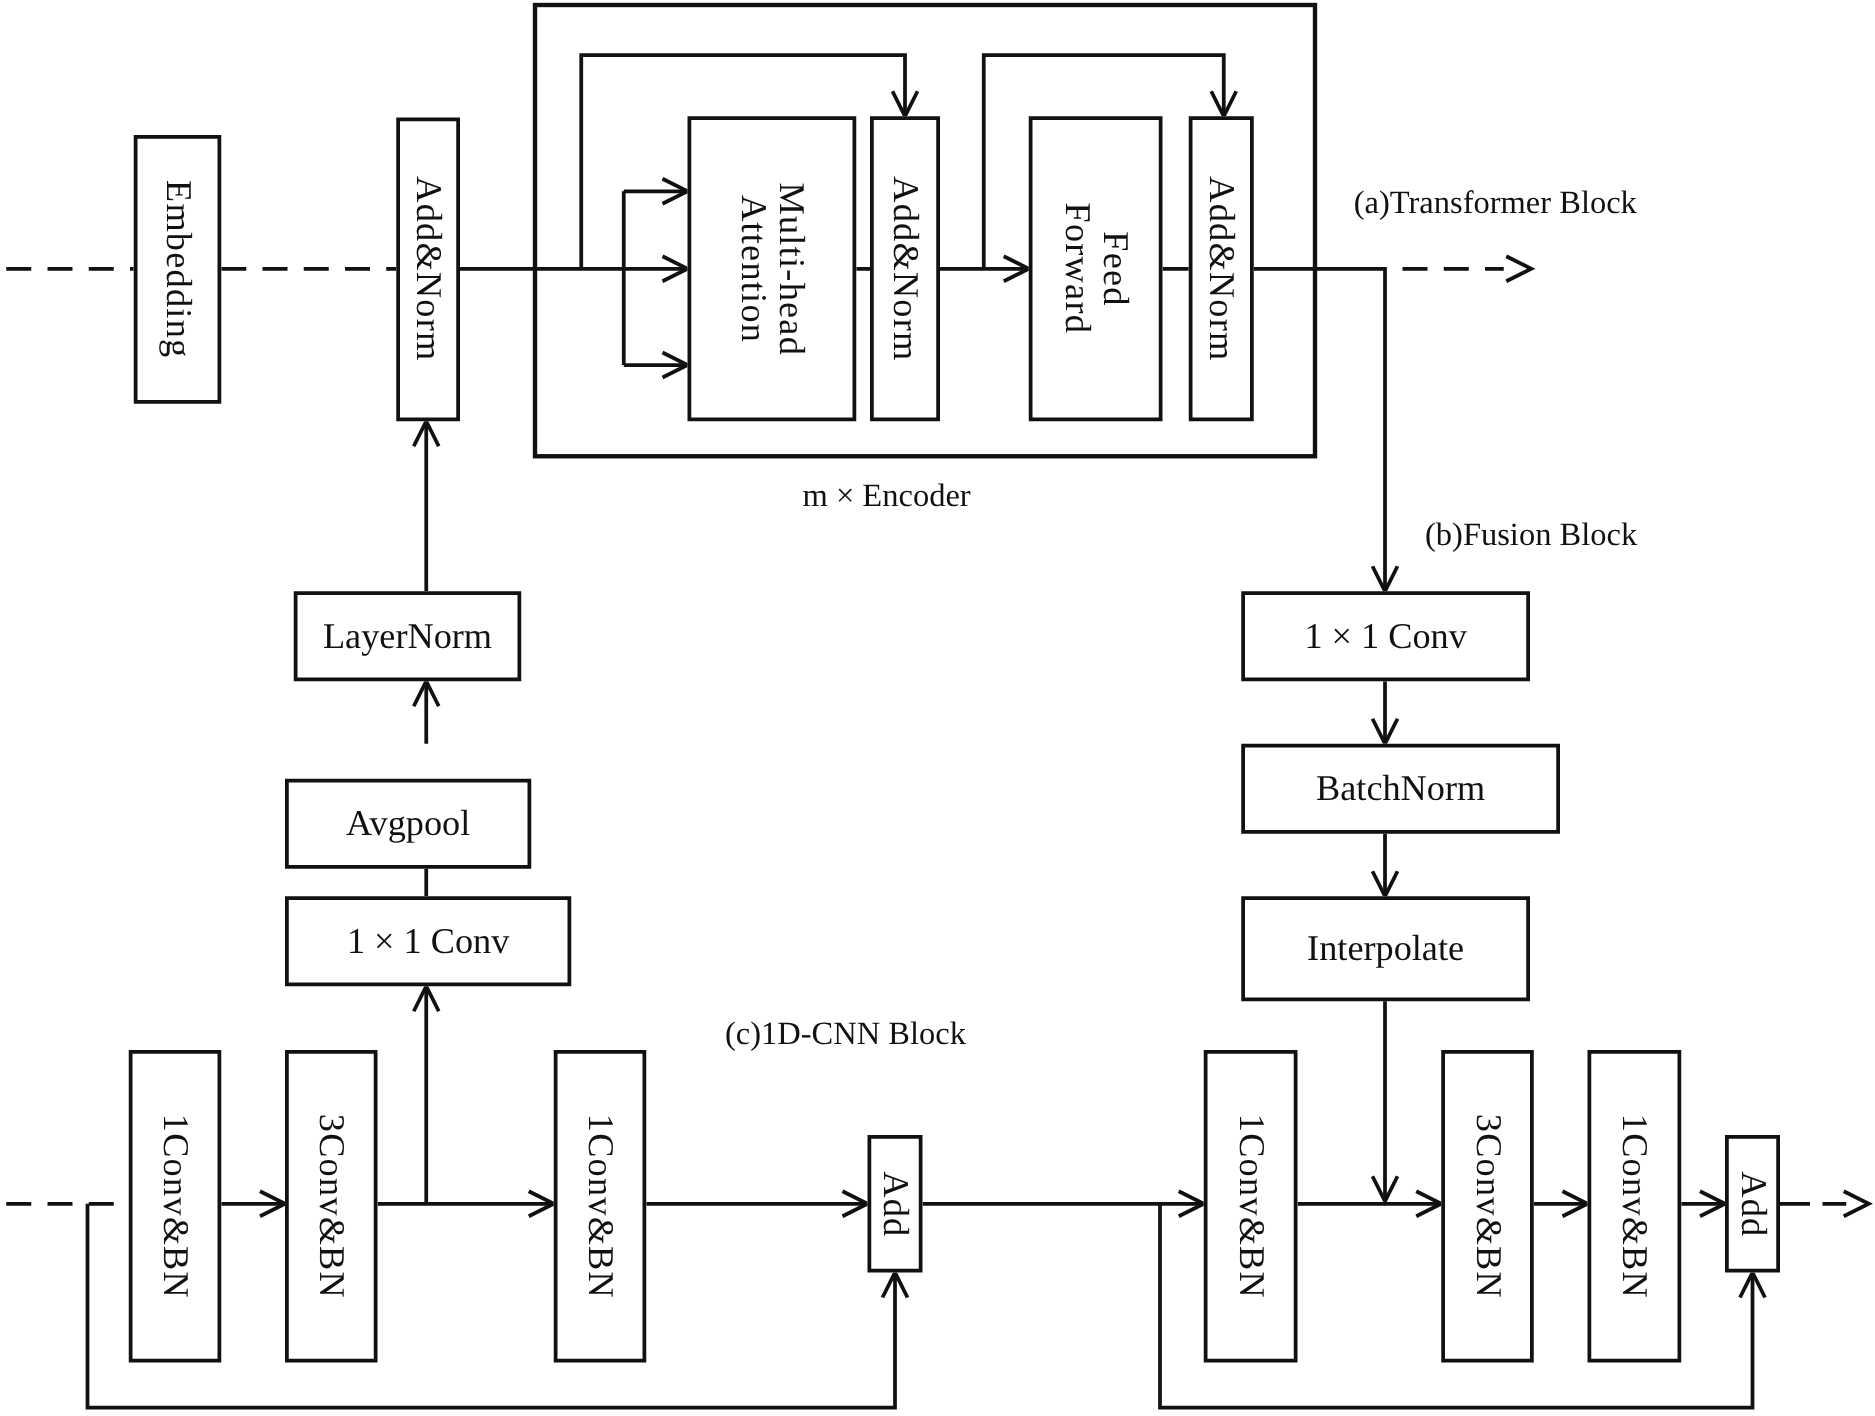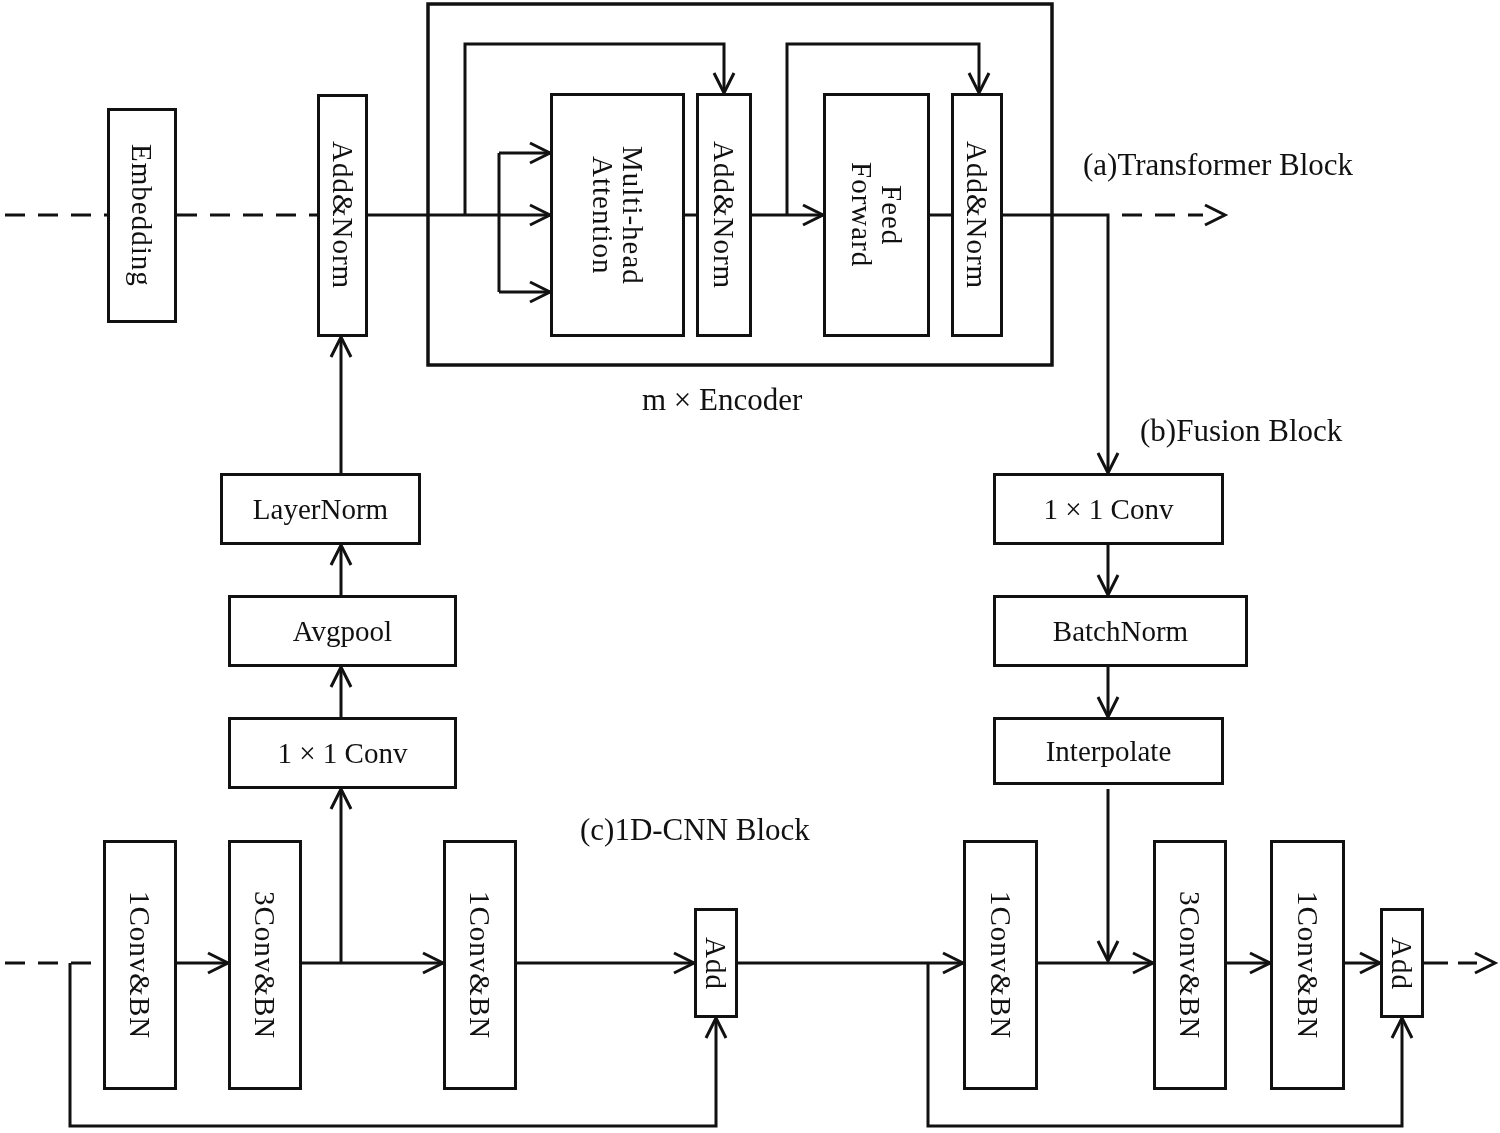--- a/index.html
+++ b/index.html
@@ -45,21 +45,21 @@
     white-space: nowrap;
   }
   .vtext {
     writing-mode: vertical-rl;
     text-orientation: mixed;
     letter-spacing: 1px;
   }
   .vtext span { display: block; text-align: center; }
   .caption {
     position: absolute;
-    font-size: 31px;
+    font-size: 26px;
     white-space: nowrap;
   }
 </style>
 </head>
 <body>
 
 <div id="stage">
 
   <svg id="wires" width="1500" height="1133" viewBox="0 0 1500 1133">
 
@@ -152,37 +152,37 @@
     <div class="vtext">
       <span>Feed</span>
       <span>Forward</span>
     </div>
   </div>
 
   <div class="box" style="left:951px;top:93px;width:52px;height:244px">
     <div class="vtext">Add&amp;Norm</div>
   </div>
 
-  <div class="box" style="left:220px;top:473px;width:201px;height:72px">
+  <div class="box" style="left:235px;top:473px;width:182px;height:72px">
     <div>LayerNorm</div>
   </div>
-  <div class="box" style="left:228px;top:595px;width:229px;height:72px">
+  <div class="box" style="left:228px;top:623px;width:197px;height:72px">
     <div>Avgpool</div>
   </div>
   <div class="box" style="left:228px;top:717px;width:229px;height:72px">
     <div>1 × 1 Conv</div>
   </div>
 
   <div class="box" style="left:993px;top:473px;width:231px;height:72px">
     <div>1 × 1 Conv</div>
   </div>
   <div class="box" style="left:993px;top:595px;width:255px;height:72px">
     <div>BatchNorm</div>
   </div>
-  <div class="box" style="left:993px;top:717px;width:231px;height:68px">
+  <div class="box" style="left:993px;top:717px;width:231px;height:84px">
     <div>Interpolate</div>
   </div>
 
   <div class="box" style="left:103px;top:840px;width:74px;height:250px">
     <div class="vtext">1Conv&amp;BN</div>
   </div>
   <div class="box" style="left:228px;top:840px;width:74px;height:250px">
     <div class="vtext">3Conv&amp;BN</div>
   </div>
   <div class="box" style="left:443px;top:840px;width:74px;height:250px">

